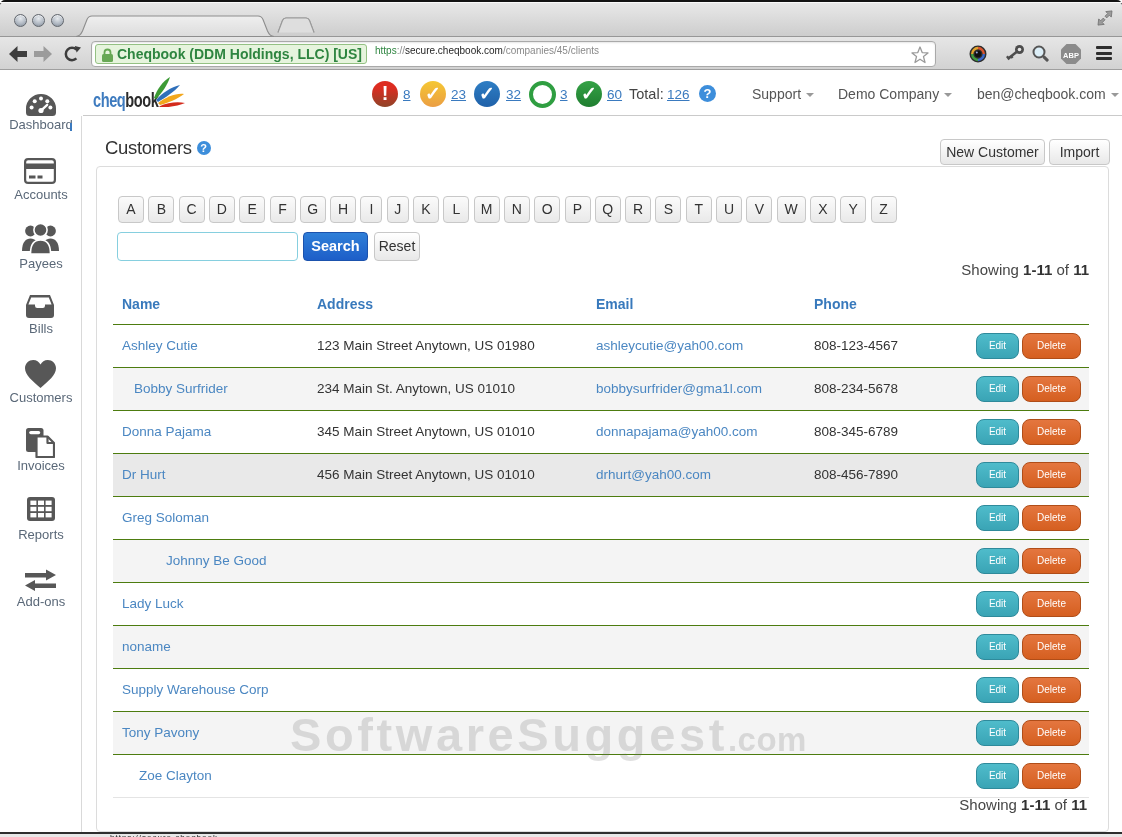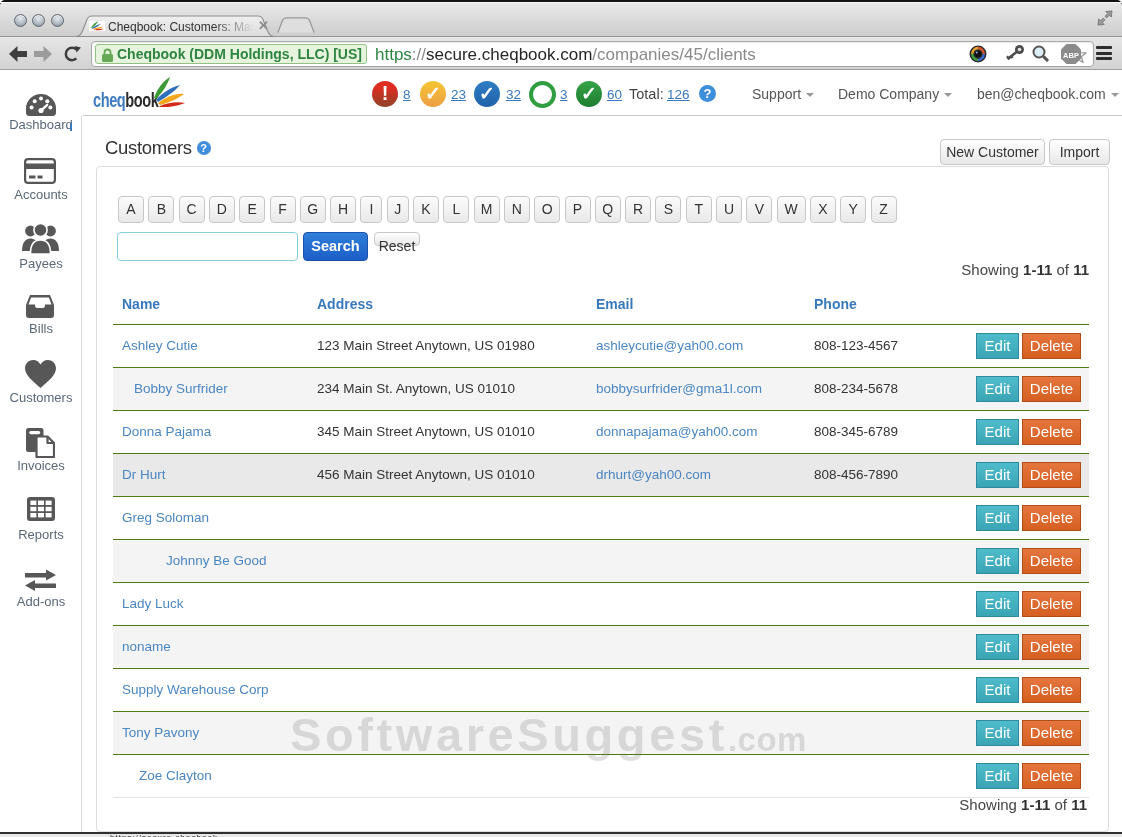--- a/index.html
+++ b/index.html
@@ -17,26 +17,26 @@
 #tab { position:absolute; left:76px; top:15px; }
 #tabinner { position:absolute; left:86px; top:16px; width:186px; height:21px; }
 #tabtitle { position:absolute; left:22px; top:4px; font-size:12px; color:#313131; white-space:nowrap; width:146px; overflow:hidden;
   -webkit-mask-image:linear-gradient(90deg,#000 72%,rgba(0,0,0,.25) 93%,transparent 100%); }
 #tabx { position:absolute; right:3px; top:2px; color:#8a8a8a; font-size:13px; font-weight:bold; }
 #newtab { position:absolute; left:277px; top:17px; }
 
 
 #toolbar { position:absolute; left:0; top:37px; width:1122px; height:33px;
   background:linear-gradient(#e6e6e6,#d2d2d2); border-bottom:1px solid #9f9f9f; }
-#urlbar { position:absolute; left:91px; top:41px; width:1003px; height:26px; background:#fff;
+#urlbar { position:absolute; left:91px; top:41px; width:845px; height:26px; background:#fff;
   border:1px solid #a9a9a9; border-radius:4px; box-shadow:inset 0 1px 2px rgba(0,0,0,.1); }
 #evbadge { position:absolute; left:3px; top:2px; height:20px; background:#e6f4dd;
   border:1px solid #94c183; border-radius:3px; color:#2e8540; font-size:14px; line-height:18px;
   padding:0 4px 0 21px; font-weight:bold; letter-spacing:0; }
-#urltext { position:absolute; left:283px; top:3px; font-size:17px; color:#262626; white-space:nowrap; }
+#urltext { position:absolute; left:283px; top:3px; font-size:10px; color:#262626; white-space:nowrap; }
 
 
 #appheader { position:absolute; left:83px; top:71px; width:1039px; height:45px; background:#fff; border-bottom:1px solid #cacaca; }
 .hlink { color:#3a7abf; text-decoration:underline; font-size:13.5px; }
 .hmenu { position:absolute; top:86px; color:#555; font-size:14px; }
 .caret { display:inline-block; width:0; height:0; border-left:4px solid transparent; border-right:4px solid transparent; border-top:4px solid #999; vertical-align:middle; margin-left:5px; }
 .badge-circle { position:absolute; top:81px; width:26px; height:26px; border-radius:50%; text-align:center; }
 .badge-num { position:absolute; top:87px; }
 
 
@@ -56,34 +56,34 @@
   border:1px solid #dcdcdc; border-radius:4px; }
 
 
 #alpha { position:absolute; left:118px; top:196px; width:800px; }
 .abtn { position:absolute; top:0; height:27px; background:linear-gradient(#fbfbfb,#e9e9e9);
   border:1px solid #c8c8c8; border-radius:4px; color:#333; font-size:14px; text-align:center; line-height:25px; }
 
 #searchbox { position:absolute; left:117px; top:232px; width:181px; height:29px; background:#fff; border:1px solid #86cfdf; border-radius:4px; }
 #btn-search { position:absolute; left:303px; top:232px; width:65px; height:29px; background:linear-gradient(#2f7fd8,#1d5ec8);
   border:1px solid #1b52ad; border-radius:4px; color:#fff; font-size:14.5px; font-weight:bold; text-align:center; line-height:27px; }
-#btn-reset { position:absolute; left:374px; top:232px; width:46px; height:14px; line-height:27px; }
+#btn-reset { position:absolute; left:374px; top:232px; width:46px; height:29px; line-height:27px; }
 
 .showing { position:absolute; color:#464646; font-size:15px; }
 .showing b { color:#333; }
 
 
 #tbl { position:absolute; left:113px; top:288px; width:976px; }
 .th { position:absolute; top:8px; font-size:14px; font-weight:bold; color:#3879bc; }
 .trow { position:absolute; left:0; width:976px; height:43px; border-top:1px solid #4d7c0f; }
 .trow.stripe { background:#f4f4f4; }
 .trow.hover { background:#e9e9e9;padding-left:46px; }
 .td { position:absolute; top:13px; font-size:13.5px; color:#333; white-space:nowrap; }
 .tlink { color:#4b87c2; }
-.minibtn { position:absolute; top:8px; height:26px; border-radius:0; color:#fff; font-size:15px; text-align:center; line-height:24px; }
+.minibtn { position:absolute; top:8px; height:26px; border-radius:8px; color:#fff; font-size:10px; text-align:center; line-height:24px; }
 .b-edit { left:863px; width:43px; background:linear-gradient(#4fbccb,#3aa4b5); border:1px solid #2f8a9b; }
 .b-del { left:909px; width:59px; background:linear-gradient(#e4763f,#d55f20); border:1px solid #b04d18; }
 
 #watermark { position:absolute; left:290px; top:711px; font-weight:bold; color:rgba(110,110,110,.21);
   font-size:47px; line-height:1; letter-spacing:3.6px; white-space:nowrap; }
 #watermark span { font-size:33px; letter-spacing:0.5px; }
 
 #bottombar { position:absolute; left:0; top:832px; width:1122px; height:5px; background:#e8e8e8; border-top:2px solid #2e2e2e; }
 </style>
 </head>
@@ -97,31 +97,20 @@
   </div>
   <svg id="tab" width="198" height="22" viewBox="0 0 198 22">
     <defs>
         <linearGradient id="tg" x1="0" y1="0" x2="0" y2="1">
       <stop offset="0" stop-color="#efefef"></stop>
           <stop offset="1" stop-color="#dcdcdc"></stop>
         </linearGradient>
       </defs>
     <path d="M0 21.5 Q4 21.5 6.5 16 L11 4.5 Q12.5 1 16 1 L182 1 Q185.5 1 187 4.5 L191.5 16 Q194 21.5 198 21.5 Z" fill="url(#tg)" stroke="#8d8d8d" stroke-width="1.1"></path>
   </svg>
-  <div id="tabinner">
-    <svg style="position:absolute;left:3px;top:2px;" width="16" height="16" viewBox="0 0 82 50">
-      <rect x="0" y="0" width="82" height="50" fill="#fff"></rect>
-      <path d="M10,36 C18,20 32,7 48,0 C40,12 30,26 16,35 Z" fill="#3c9b35"></path>
-      <path d="M14,38 C28,26 44,17 60,14 C52,23 38,33 22,39 Z" fill="#2f6fba"></path>
-      <path d="M18,41 C34,33 54,28 72,29 C62,36 44,41 26,42 Z" fill="#f2a71d"></path>
-      <path d="M22,45 C40,39 60,38 76,40 C64,45 44,47 30,46 Z" fill="#d42a1c"></path>
-    </svg>
-    <div id="tabtitle">Cheqbook: Customers: Mar</div>
-    <div id="tabx">✕</div>
-  </div>
   <svg id="newtab" width="38" height="16" viewBox="0 0 38 16">
     <path d="M1 15.5 L5.5 3.5 Q6.5 1 9 1 L29 1 Q31.5 1 32.5 3.5 L37 15.5" fill="linear-gradient(#e5e5e5,#d8d8d8)" fill-opacity="0" stroke="#9a9a9a" stroke-width="1.1"></path>
     <path d="M1 15.5 L5.5 3.5 Q6.5 1 9 1 L29 1 Q31.5 1 32.5 3.5 L37 15.5 Z" fill="#dedede"></path>
     <path d="M1 15.5 L5.5 3.5 Q6.5 1 9 1 L29 1 Q31.5 1 32.5 3.5 L37 15.5" fill="none" stroke="#9a9a9a" stroke-width="1.1"></path>
   </svg>
   <svg id="expandarrow" style="position:absolute;left:1097px;top:10px;" width="16" height="16" viewBox="0 0 16 16">
       <g fill="#9b9b9b" stroke="#6e6e6e" stroke-width="0.8">
         <path d="M8.8 1.6 L15 0.9 L14.3 7.1 L12.4 5.2 L9.7 7.9 L8 6.2 L10.7 3.5 Z"></path>
         <path d="M7.2 14.4 L1 15.1 L1.7 8.9 L3.6 10.8 L6.3 8.1 L8 9.8 L5.3 12.5 Z"></path>
       </g>

